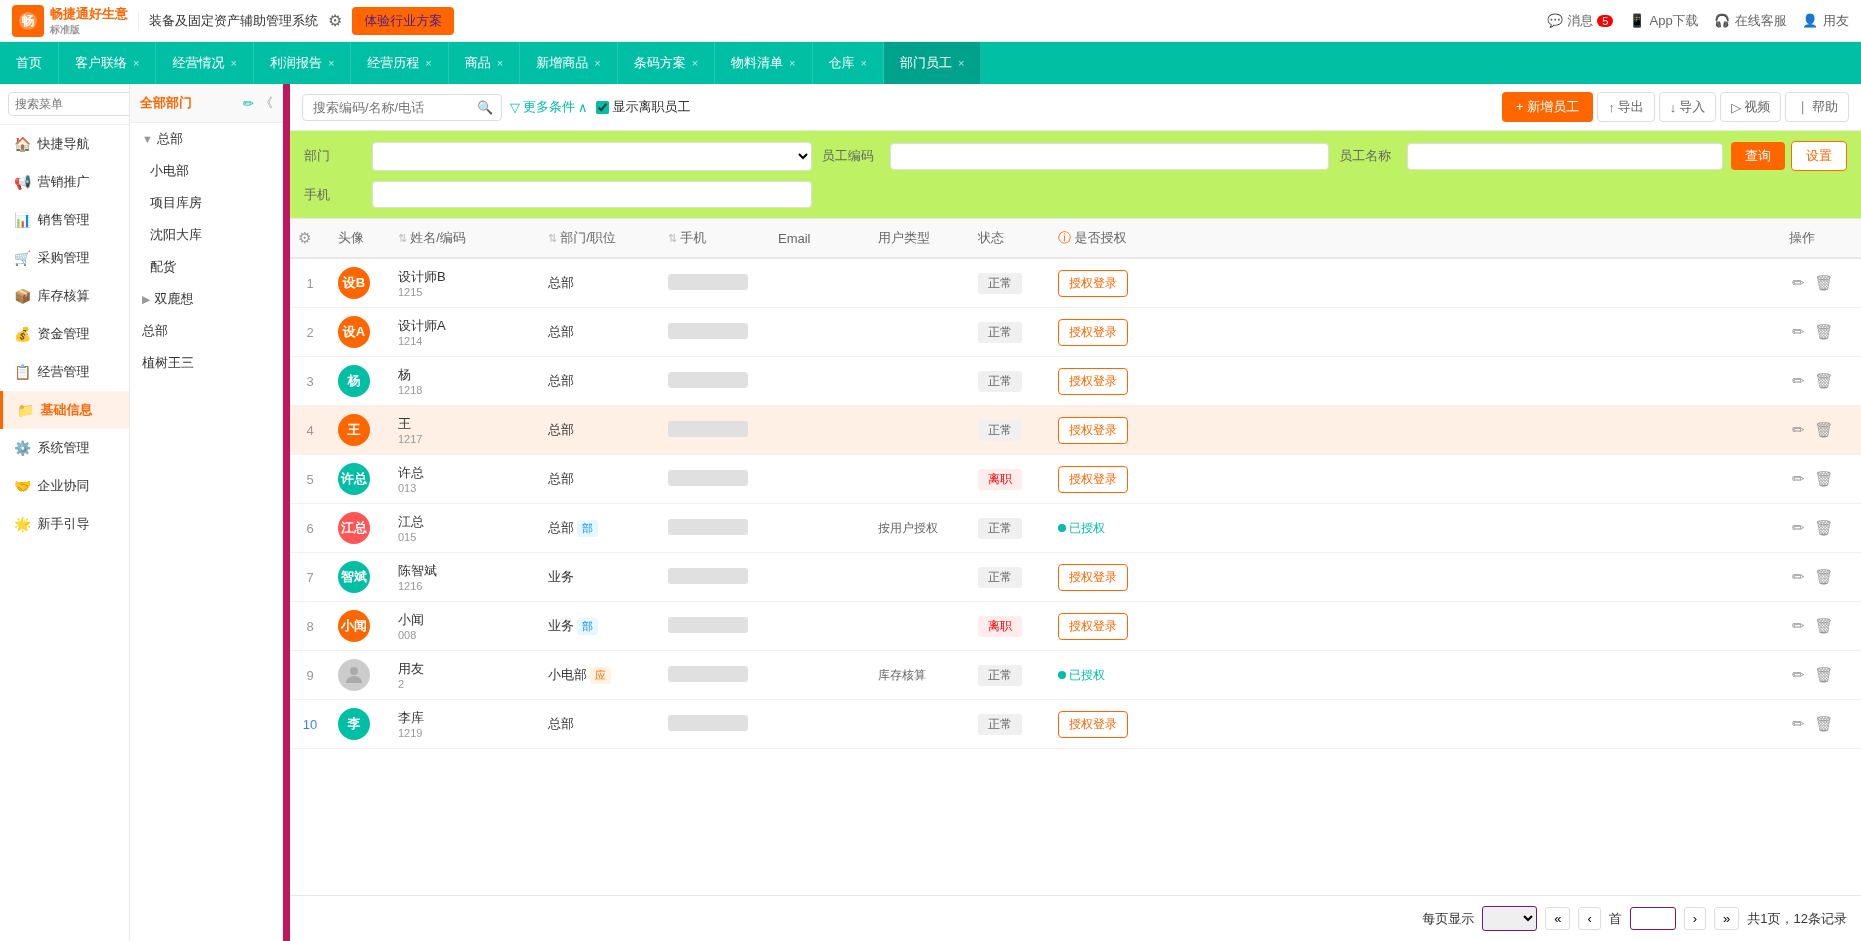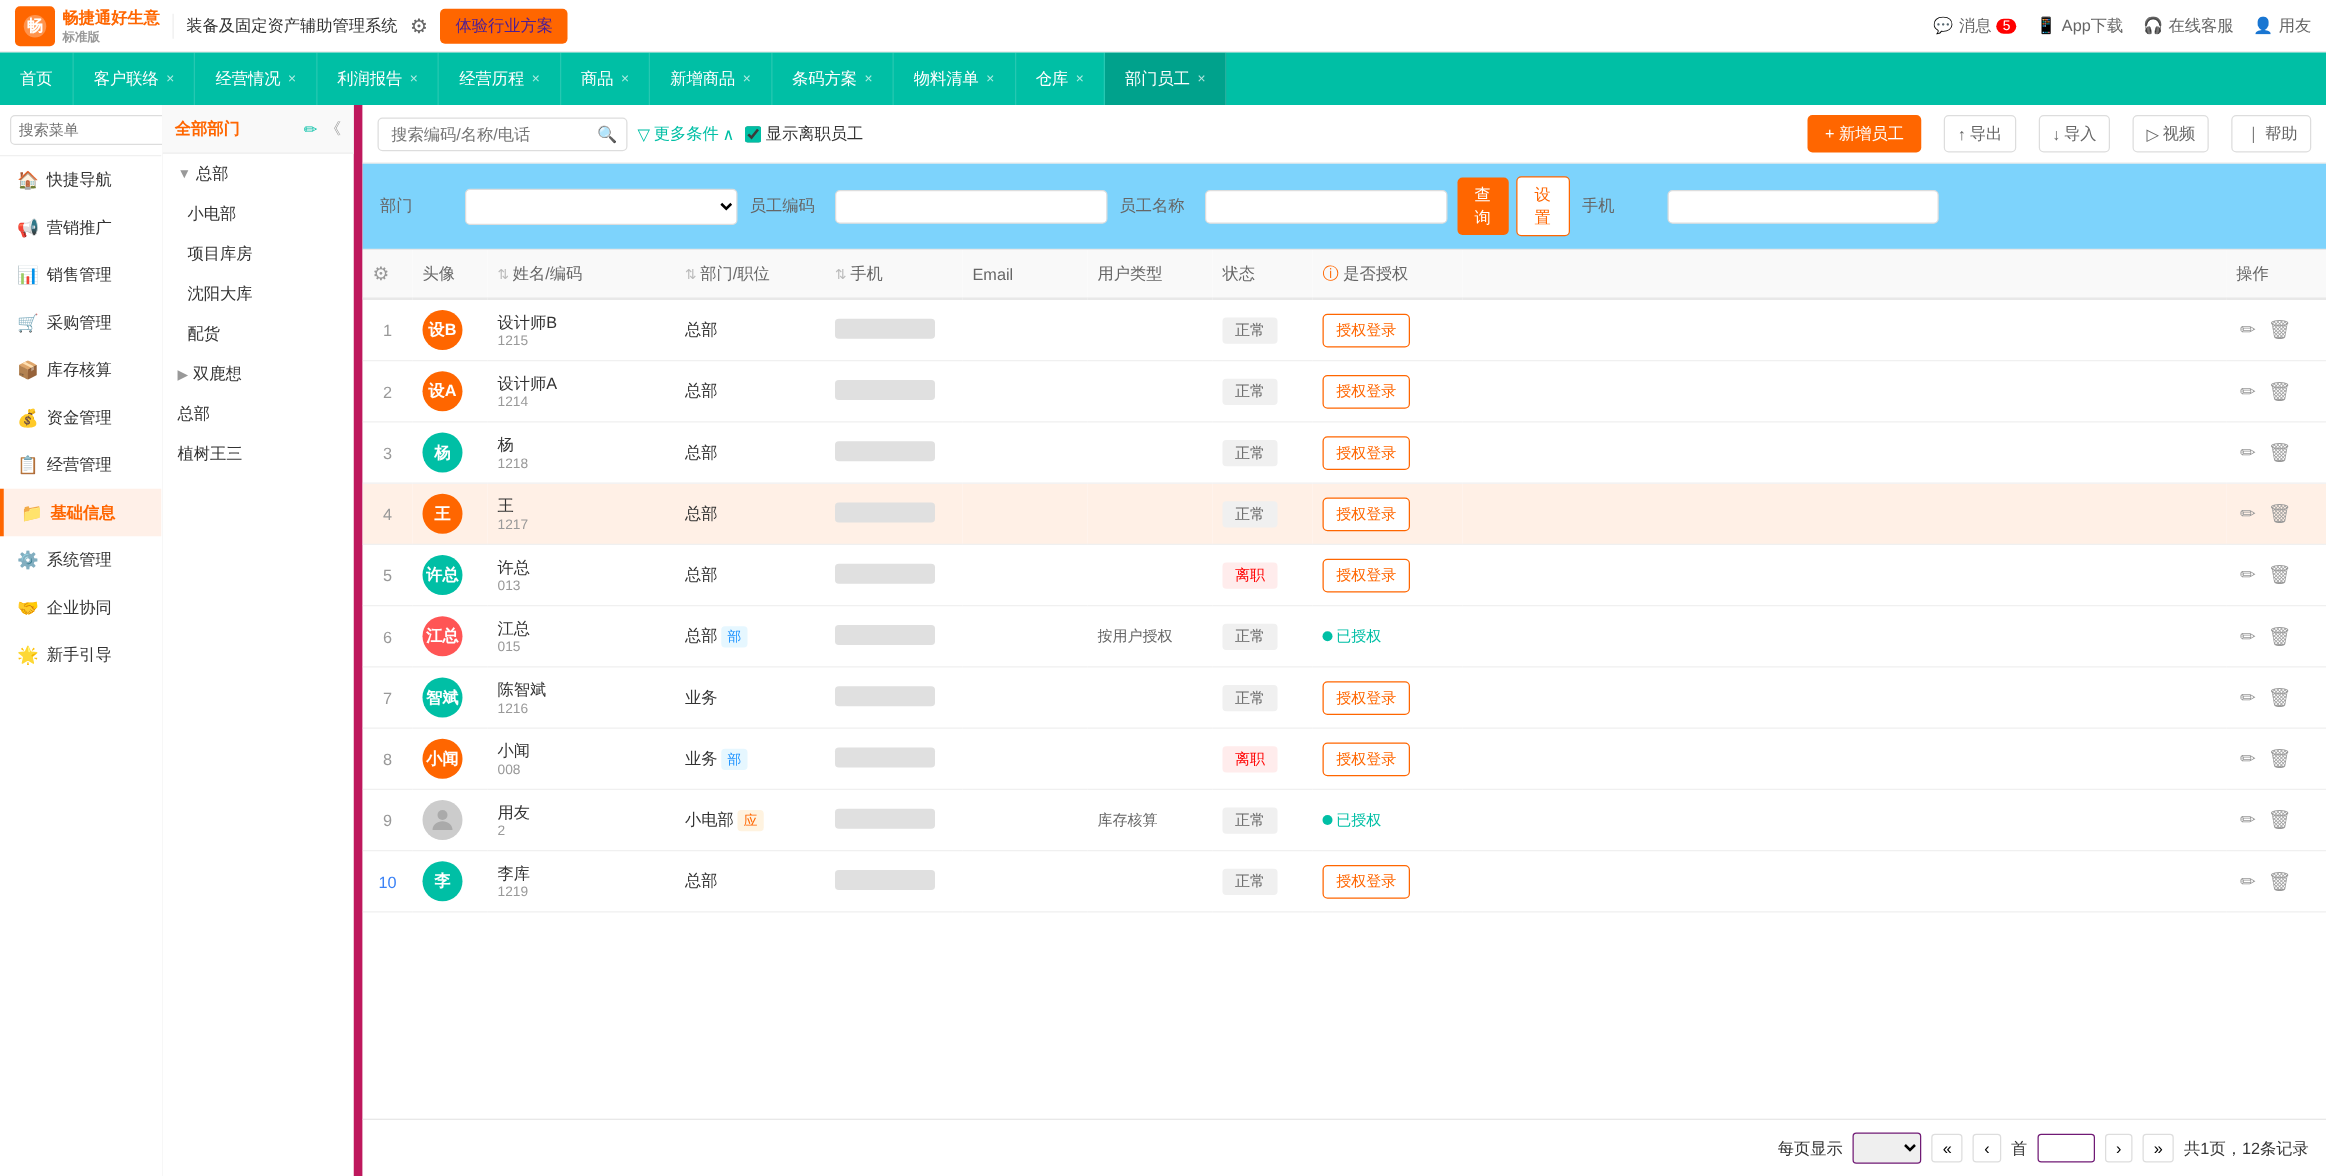--- a/index.html
+++ b/index.html
@@ -43,26 +43,26 @@
 
     
     .content { flex: 1; display: flex; flex-direction: column; overflow: hidden; }
 
     
     .toolbar { padding: 8px 12px; background: #fff; border-bottom: 1px solid #e8e8e8; display: flex; align-items: center; gap: 8px; }
     .search-input { border: 1px solid #ddd; border-radius: 4px; padding: 5px 10px; font-size: 13px; width: 200px; }
     .filter-btn { color: #00bfa5; cursor: pointer; display: flex; align-items: center; gap: 3px; font-size: 13px; border: none; background: none; }
     .checkbox-label { display: flex; align-items: center; gap: 4px; font-size: 13px; cursor: pointer; color: #333; }
     .checkbox-label input { accent-color: #00bfa5; }
-    .toolbar-right { margin-left: auto; display: flex; align-items: center; gap: 18px; }
+    .toolbar-right { margin-left: auto; display: flex; align-items: center; gap: 4px; }
     .btn-primary { background: #f60; color: #fff; border: none; border-radius: 4px; padding: 6px 14px; cursor: pointer; font-size: 13px; }
     .btn-outline { background: #fff; color: #666; border: 1px solid #ddd; border-radius: 4px; padding: 5px 10px; cursor: pointer; font-size: 13px; display: flex; align-items: center; gap: 3px; }
 
     
-    .filter-panel { background: #7dd3fc; border-bottom: 1px solid #e8e8e8; padding: 10px 14px; display: grid; grid-template-columns: 1fr 1fr 1fr 1fr 1fr; gap: 10px; align-items: center; }
+    .filter-panel { background: #bef264; border-bottom: 1px solid #e8e8e8; padding: 10px 14px; display: grid; grid-template-columns: 1fr 1fr 1fr; gap: 10px; align-items: center; }
     .filter-row { display: flex; align-items: center; gap: 8px; }
     .filter-label { color: #666; font-size: 13px; white-space: nowrap; min-width: 60px; }
     .filter-input { flex: 1; border: 1px solid #ddd; border-radius: 4px; padding: 5px 8px; font-size: 13px; }
     .filter-select { flex: 1; border: 1px solid #ddd; border-radius: 4px; padding: 5px 8px; font-size: 13px; background: #fff; }
     .filter-actions { display: flex; align-items: center; gap: 6px; justify-content: flex-end; }
     .btn-query { background: #f60; color: #fff; border: none; border-radius: 4px; padding: 5px 14px; cursor: pointer; font-size: 13px; }
     .btn-set { background: #fff; color: #f60; border: 1px solid #f60; border-radius: 4px; padding: 5px 14px; cursor: pointer; font-size: 13px; }
 
     
     .table-wrap { flex: 1; overflow: auto; background: #fff; }

